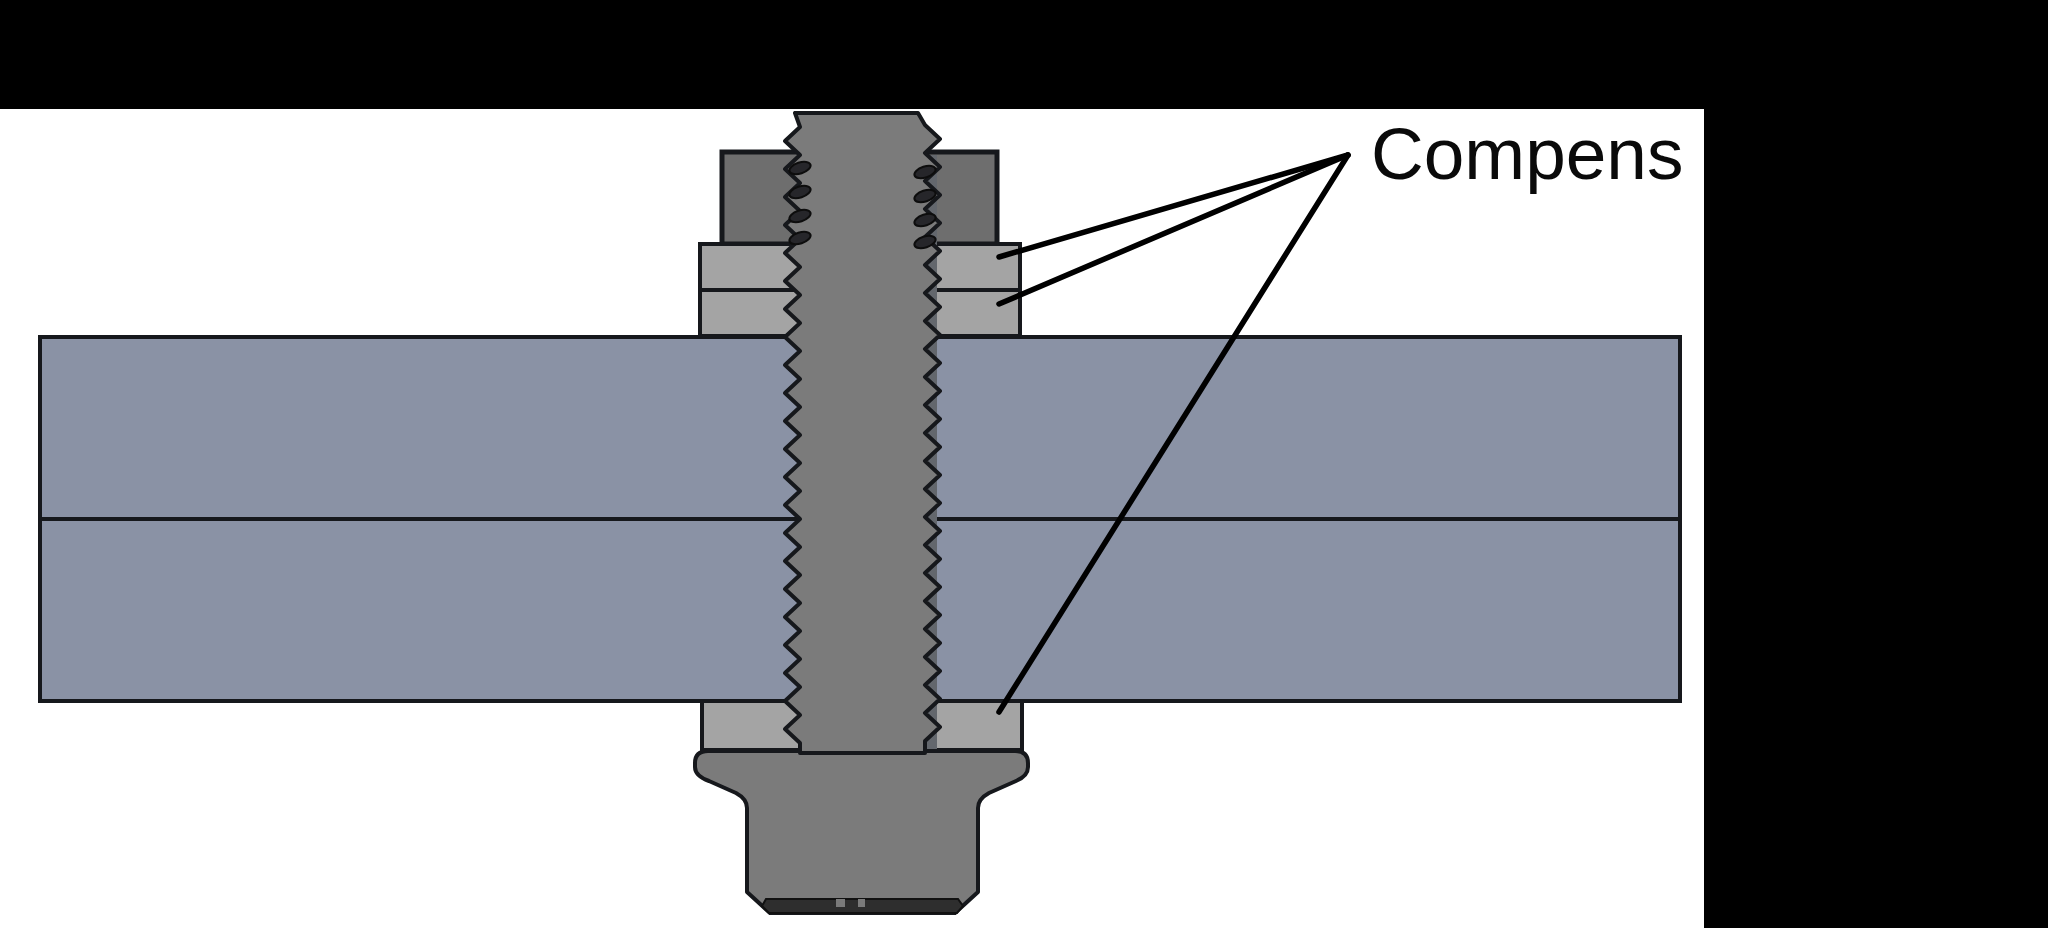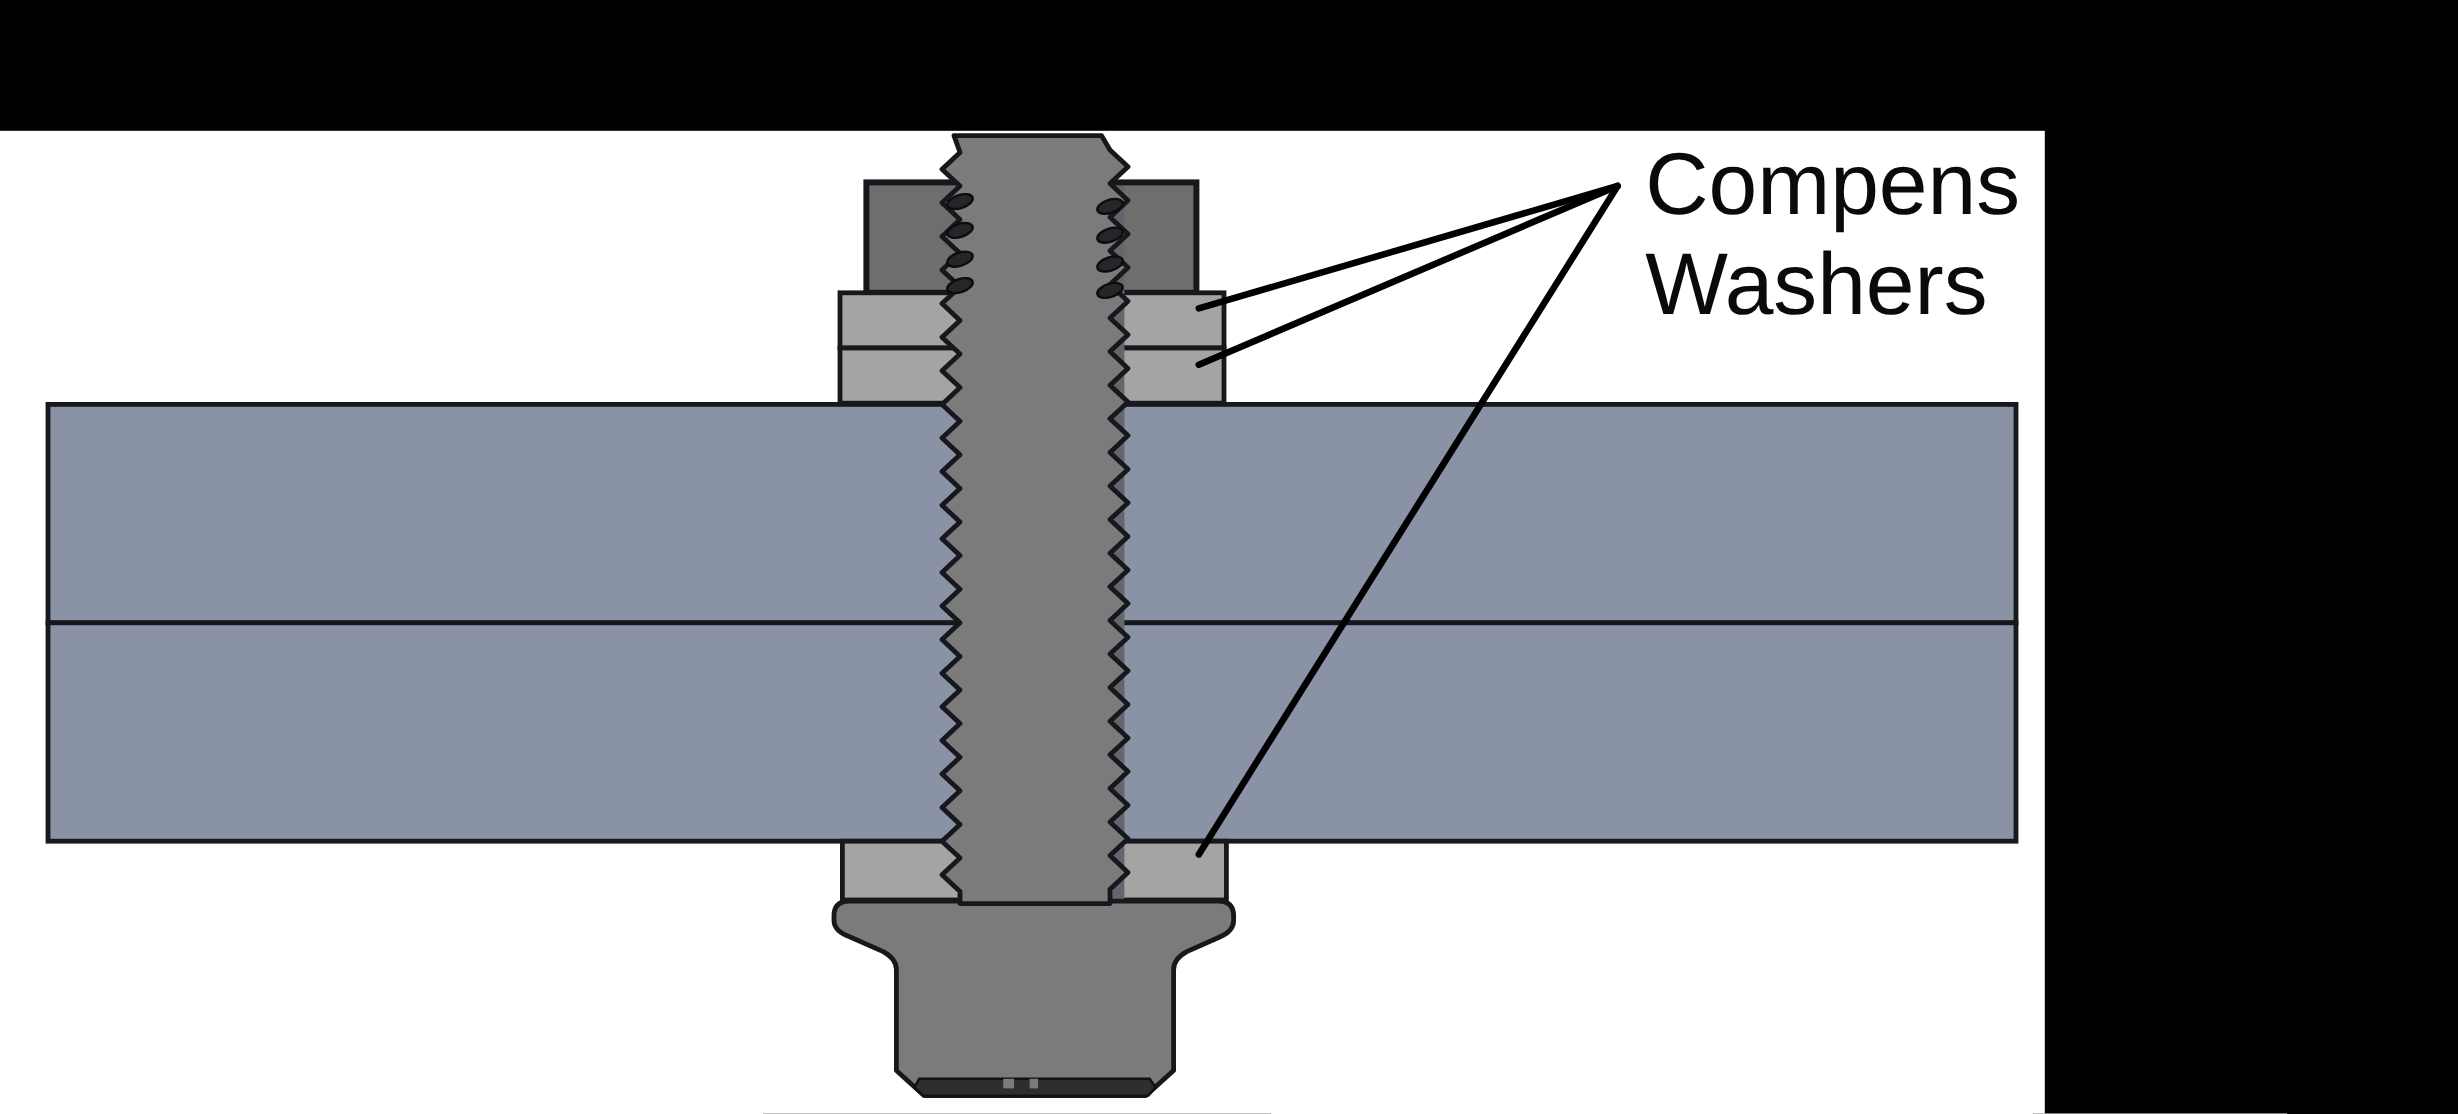--- a/index.html
+++ b/index.html
@@ -108,18 +108,17 @@
 
     <g>
       <line class="leader" x1="1348" y1="155" x2="999" y2="257"></line>
       <line class="leader" x1="1348" y1="155" x2="999" y2="304"></line>
       <line class="leader" x1="1348" y1="155" x2="999" y2="712"></line>
     </g>
   </svg>
 
   <div class="label">
     <div>Compens</div>
-    <div>Washers</div>
   </div>
 
   <div class="mask mask-top"></div>
   <div class="mask mask-right"></div>
 </div>
 
 </body></html>

